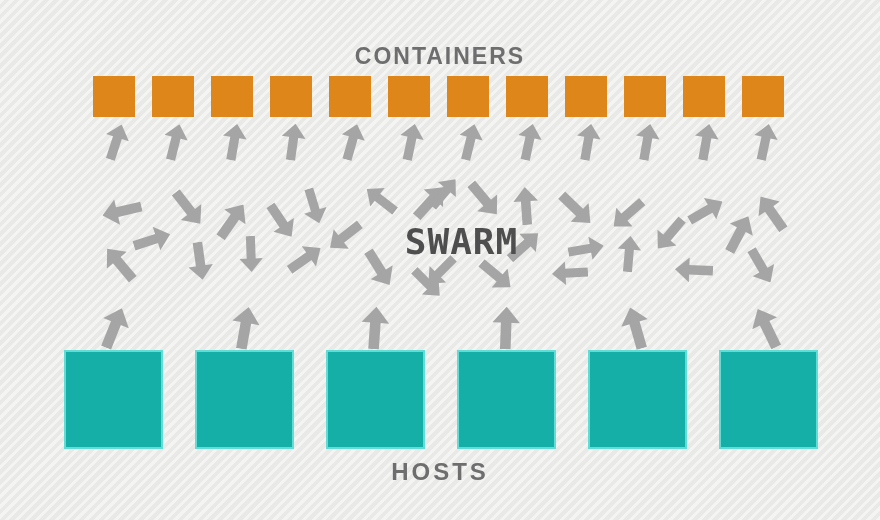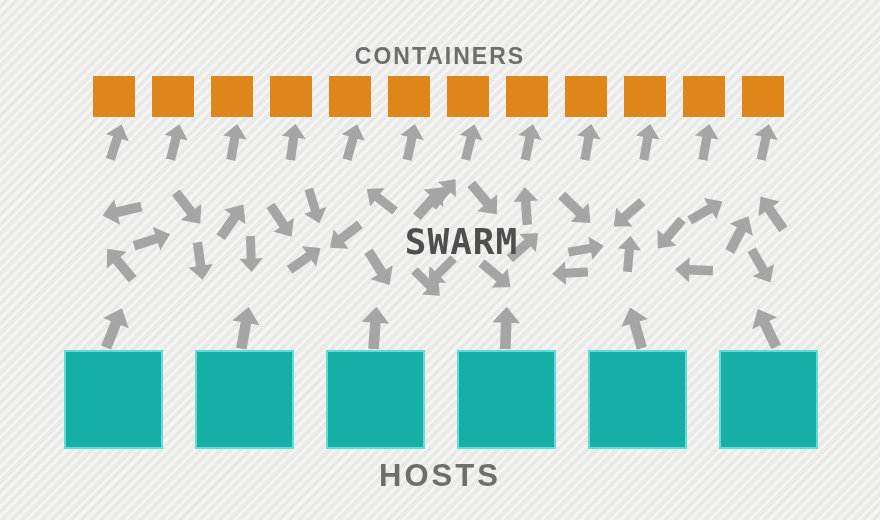--- a/index.html
+++ b/index.html
@@ -12,21 +12,21 @@
       #e9e9e8 3px, #e9e9e8 7px);
   }
   #diagram { position: relative; width: 880px; height: 520px; }
 
   .label {
     position: absolute; left: 0; right: 0; text-align: center;
     font-weight: bold; color: var(--label-gray);
     user-select: none; z-index: 5;
   }
   #containers-label { top: 43px;  font-size: 23px; letter-spacing: 2px; }
-  #hosts-label      { top: 458px; font-size: 31px; letter-spacing: 3px; }
+  #hosts-label      { top: 458px; font-size: 24px; letter-spacing: 3px; }
   #swarm-label {
     top: 221px; font-size: 36px; letter-spacing: 1px;
     color: var(--swarm-text);
     font-family: "DejaVu Sans Mono", "Liberation Sans", monospace;
     font-weight: bold;
     padding-left: 43px;
   }
 
   .row { position: absolute; display: flex; justify-content: space-between; }
   #containers-row { left: 93px; top: 76px; width: 691px; }

